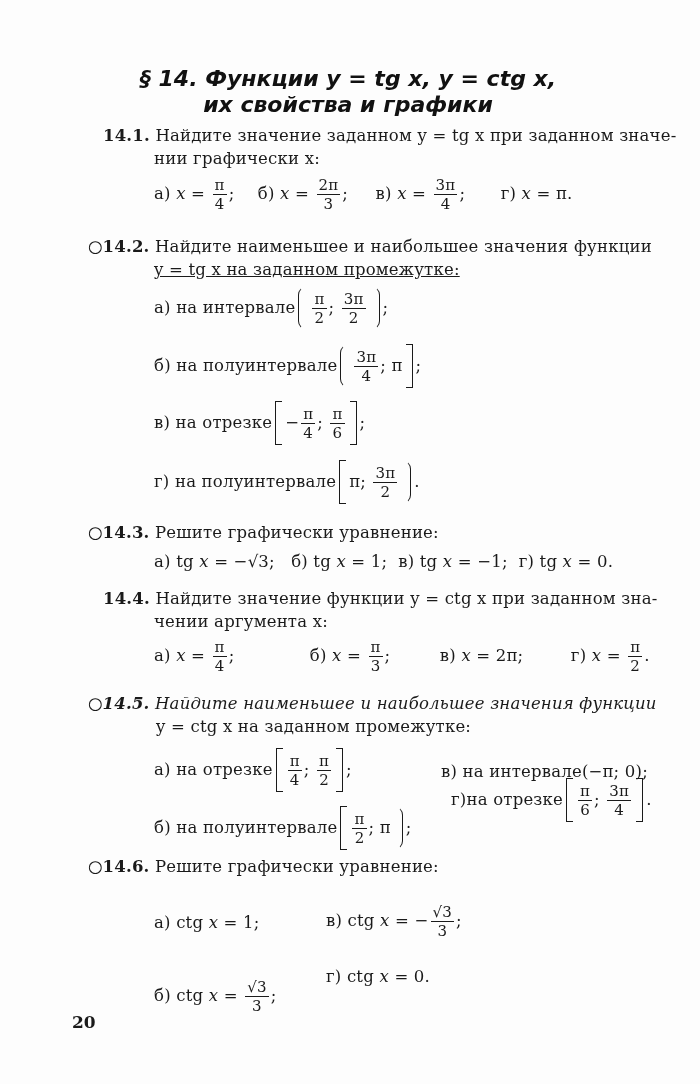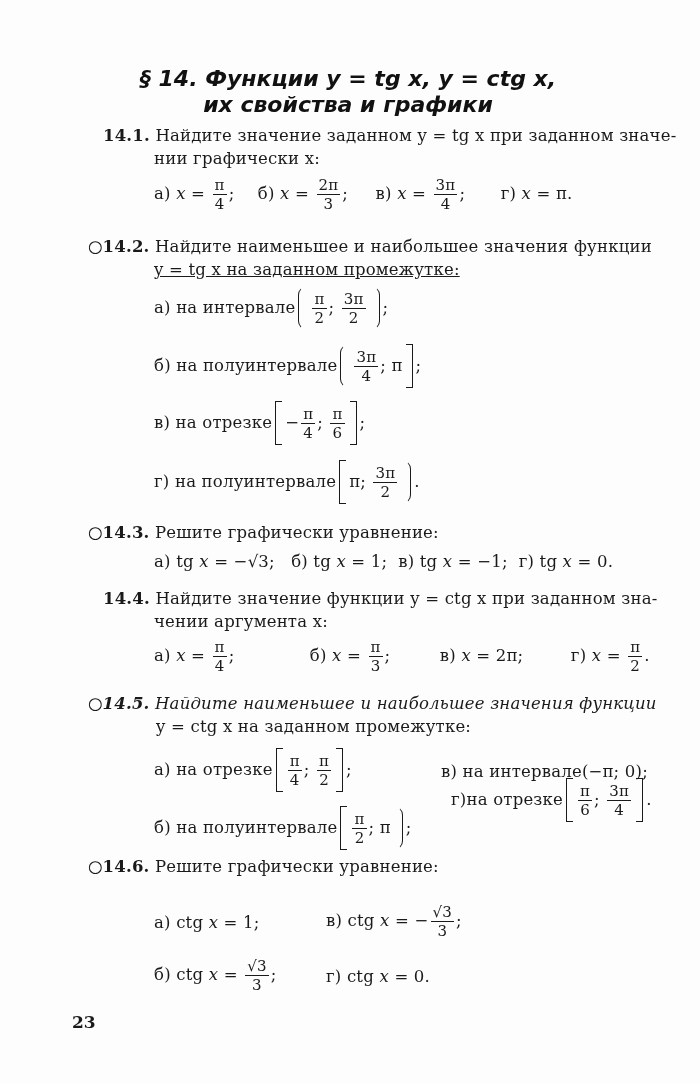--- a/index.html
+++ b/index.html
@@ -114,20 +114,20 @@
 <div class="abs txt" style="top:826px; left:88px;margin-top:30px;">
   <span class="circ">○</span><span class="num">14.6.</span>
   <span>Решите графически уравнение:</span>
 </div>
 <div class="abs txt" style="top:912px; left:154px;">
   <span>а)</span> ctg <i class="v">x</i> = 1;
 </div>
 <div class="abs txt" style="top:903px; left:326px;">
   <span>в)</span> ctg <i class="v">x</i> = −<span class="frac"><span class="n">√3</span><span class="d">3</span></span>;
 </div>
-<div class="abs txt" style="top:957px; left:154px;">
+<div class="abs txt" style="top:978px; left:154px;">
   <span>б)</span> ctg <i class="v">x</i> = <span class="frac"><span class="n">√3</span><span class="d">3</span></span>;
 </div>
 <div class="abs txt" style="top:966px; left:326px;">
   <span>г)</span> ctg <i class="v">x</i> = 0.
 </div>
 
-<div class="abs page-num" style="top:1012px; left:72px;">23</div>
+<div class="abs page-num" style="top:1012px; left:72px;">20</div>
 
 </body></html>

